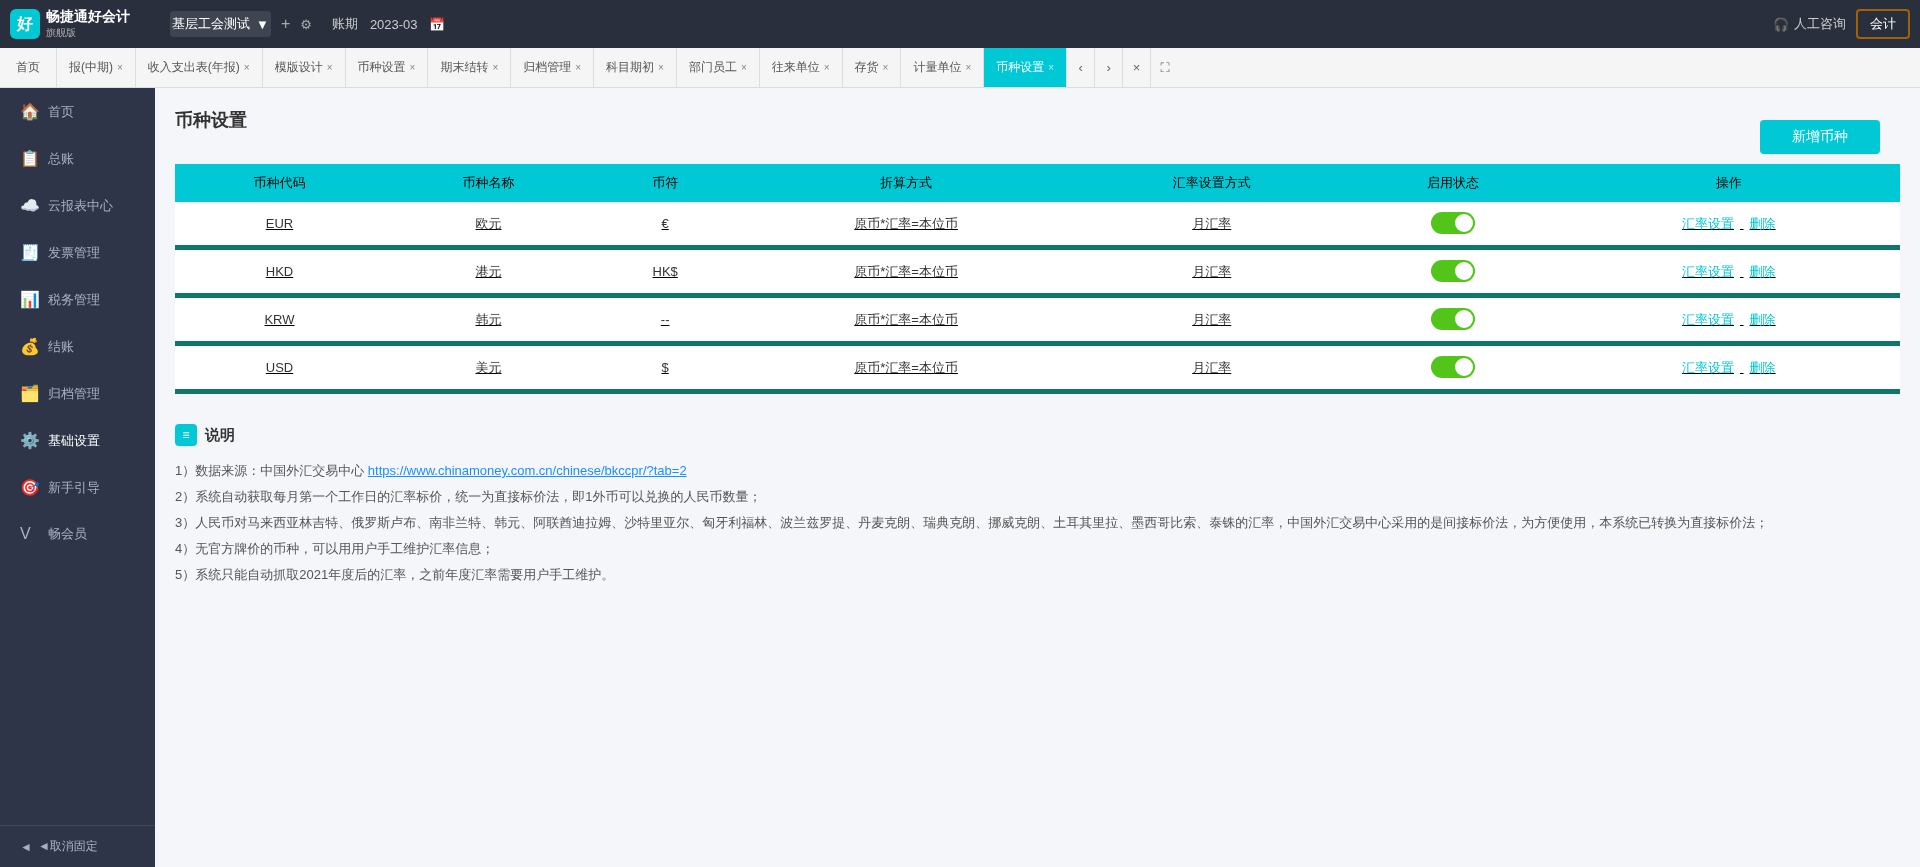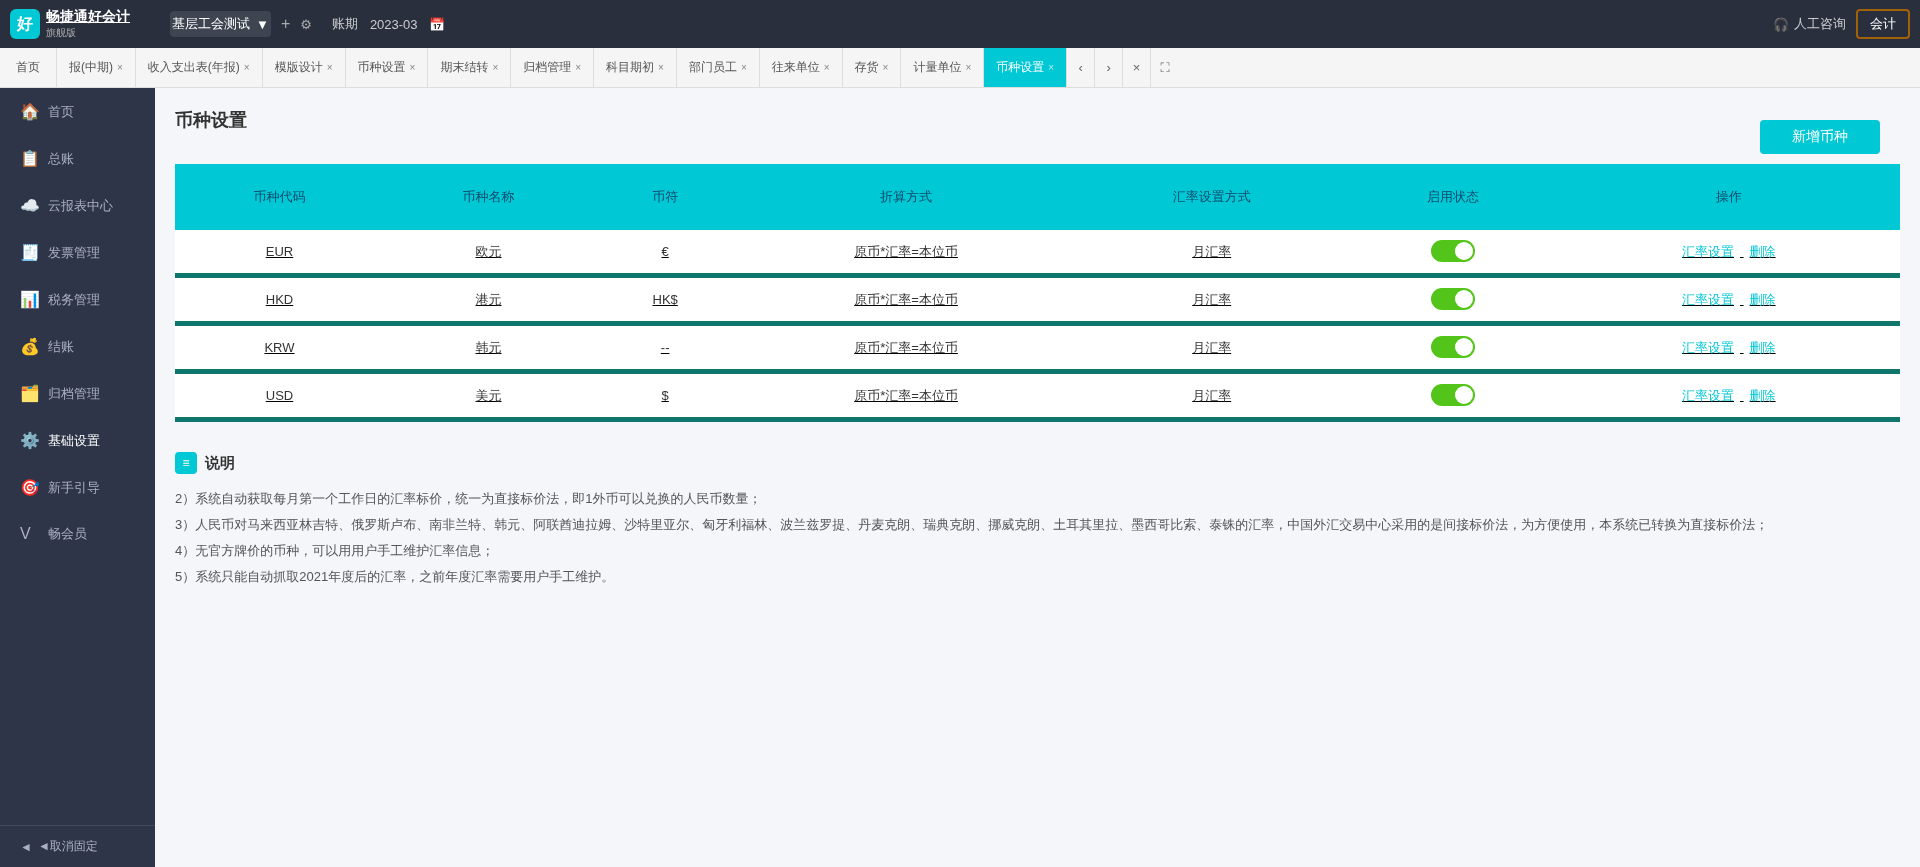--- a/index.html
+++ b/index.html
@@ -21,21 +21,21 @@
       gap: 6px;
       width: 150px;
     }
     .logo-icon {
       width: 30px; height: 30px;
       background: #00c8d4;
       border-radius: 6px;
       display: flex; align-items: center; justify-content: center;
       color: white; font-size: 16px; font-weight: bold;
     }
-    .logo-text { color: white; font-size: 14px; font-weight: bold; text-decoration: underline; }
+    .logo-text { color: white; font-size: 14px; font-weight: bold; }
     .logo-sub { color: #aaa; font-size: 10px; }
 
     .company-selector {
       display: flex; align-items: center; gap: 6px;
       color: white; font-size: 13px; cursor: pointer;
       background: rgba(255,255,255,0.1); padding: 4px 2px; border-radius: 4px;
     }
     .period-info { color: #ccc; font-size: 13px; display: flex; align-items: center; gap: 12px; margin-left: 10px; }
     .period-icon { color: #00c8d4; }
 
@@ -122,21 +122,21 @@
       position: absolute; right: 20px; top: 12px;
       background: #00c8d4; color: white; border: none;
       padding: 8px 32px; border-radius: 4px; cursor: pointer; font-size: 14px;
     }
     .page-header { position: relative; display: flex; align-items: center; margin-bottom: 16px; }
 
     
     .data-table { width: 100%; border-collapse: collapse; background: white; }
     .data-table thead tr { background: #00c8d4; }
     .data-table thead th {
-      color: #0c4a6e; padding: 24px 16px; font-size: 13px; font-weight: normal;
+      color: #000000; padding: 10px 16px; font-size: 13px; font-weight: normal;
       text-align: center; border: none;
     }
     .data-table tbody tr { border-bottom: 5px solid #0f766e; text-decoration: underline; }
     .data-table tbody td {
       padding: 10px 16px; text-align: center; font-size: 13px; color: #333;
     }
     .action-link { color: #00c8d4; cursor: pointer; margin: 0 6px; }
 
     
     .toggle-switch {
@@ -393,20 +393,23 @@
   </tr>
         </tbody>
     </table>
 
     <div class="notes-section">
       <div class="notes-title">
         <div class="notes-icon">≡</div>
         <span>说明</span>
       </div>
       <ul class="notes-list">
+        <li>
+          1）数据来源：中国外汇交易中心 <a class="notes-link" href="#">https://www.chinamoney.com.cn/chinese/bkccpr/?tab=2</a>
+        </li>
         <li>2）系统自动获取每月第一个工作日的汇率标价，统一为直接标价法，即1外币可以兑换的人民币数量；</li>
         <li>3）人民币对马来西亚林吉特、俄罗斯卢布、南非兰特、韩元、阿联酋迪拉姆、沙特里亚尔、匈牙利福林、波兰兹罗提、丹麦克朗、瑞典克朗、挪威克朗、土耳其里拉、墨西哥比索、泰铢的汇率，中国外汇交易中心采用的是间接标价法，为方便使用，本系统已转换为直接标价法；</li>
         <li>4）无官方牌价的币种，可以用用户手工维护汇率信息；</li>
         <li>5）系统只能自动抓取2021年度后的汇率，之前年度汇率需要用户手工维护。</li>
       </ul>
     </div>
 
   </div>
 </div>
 

